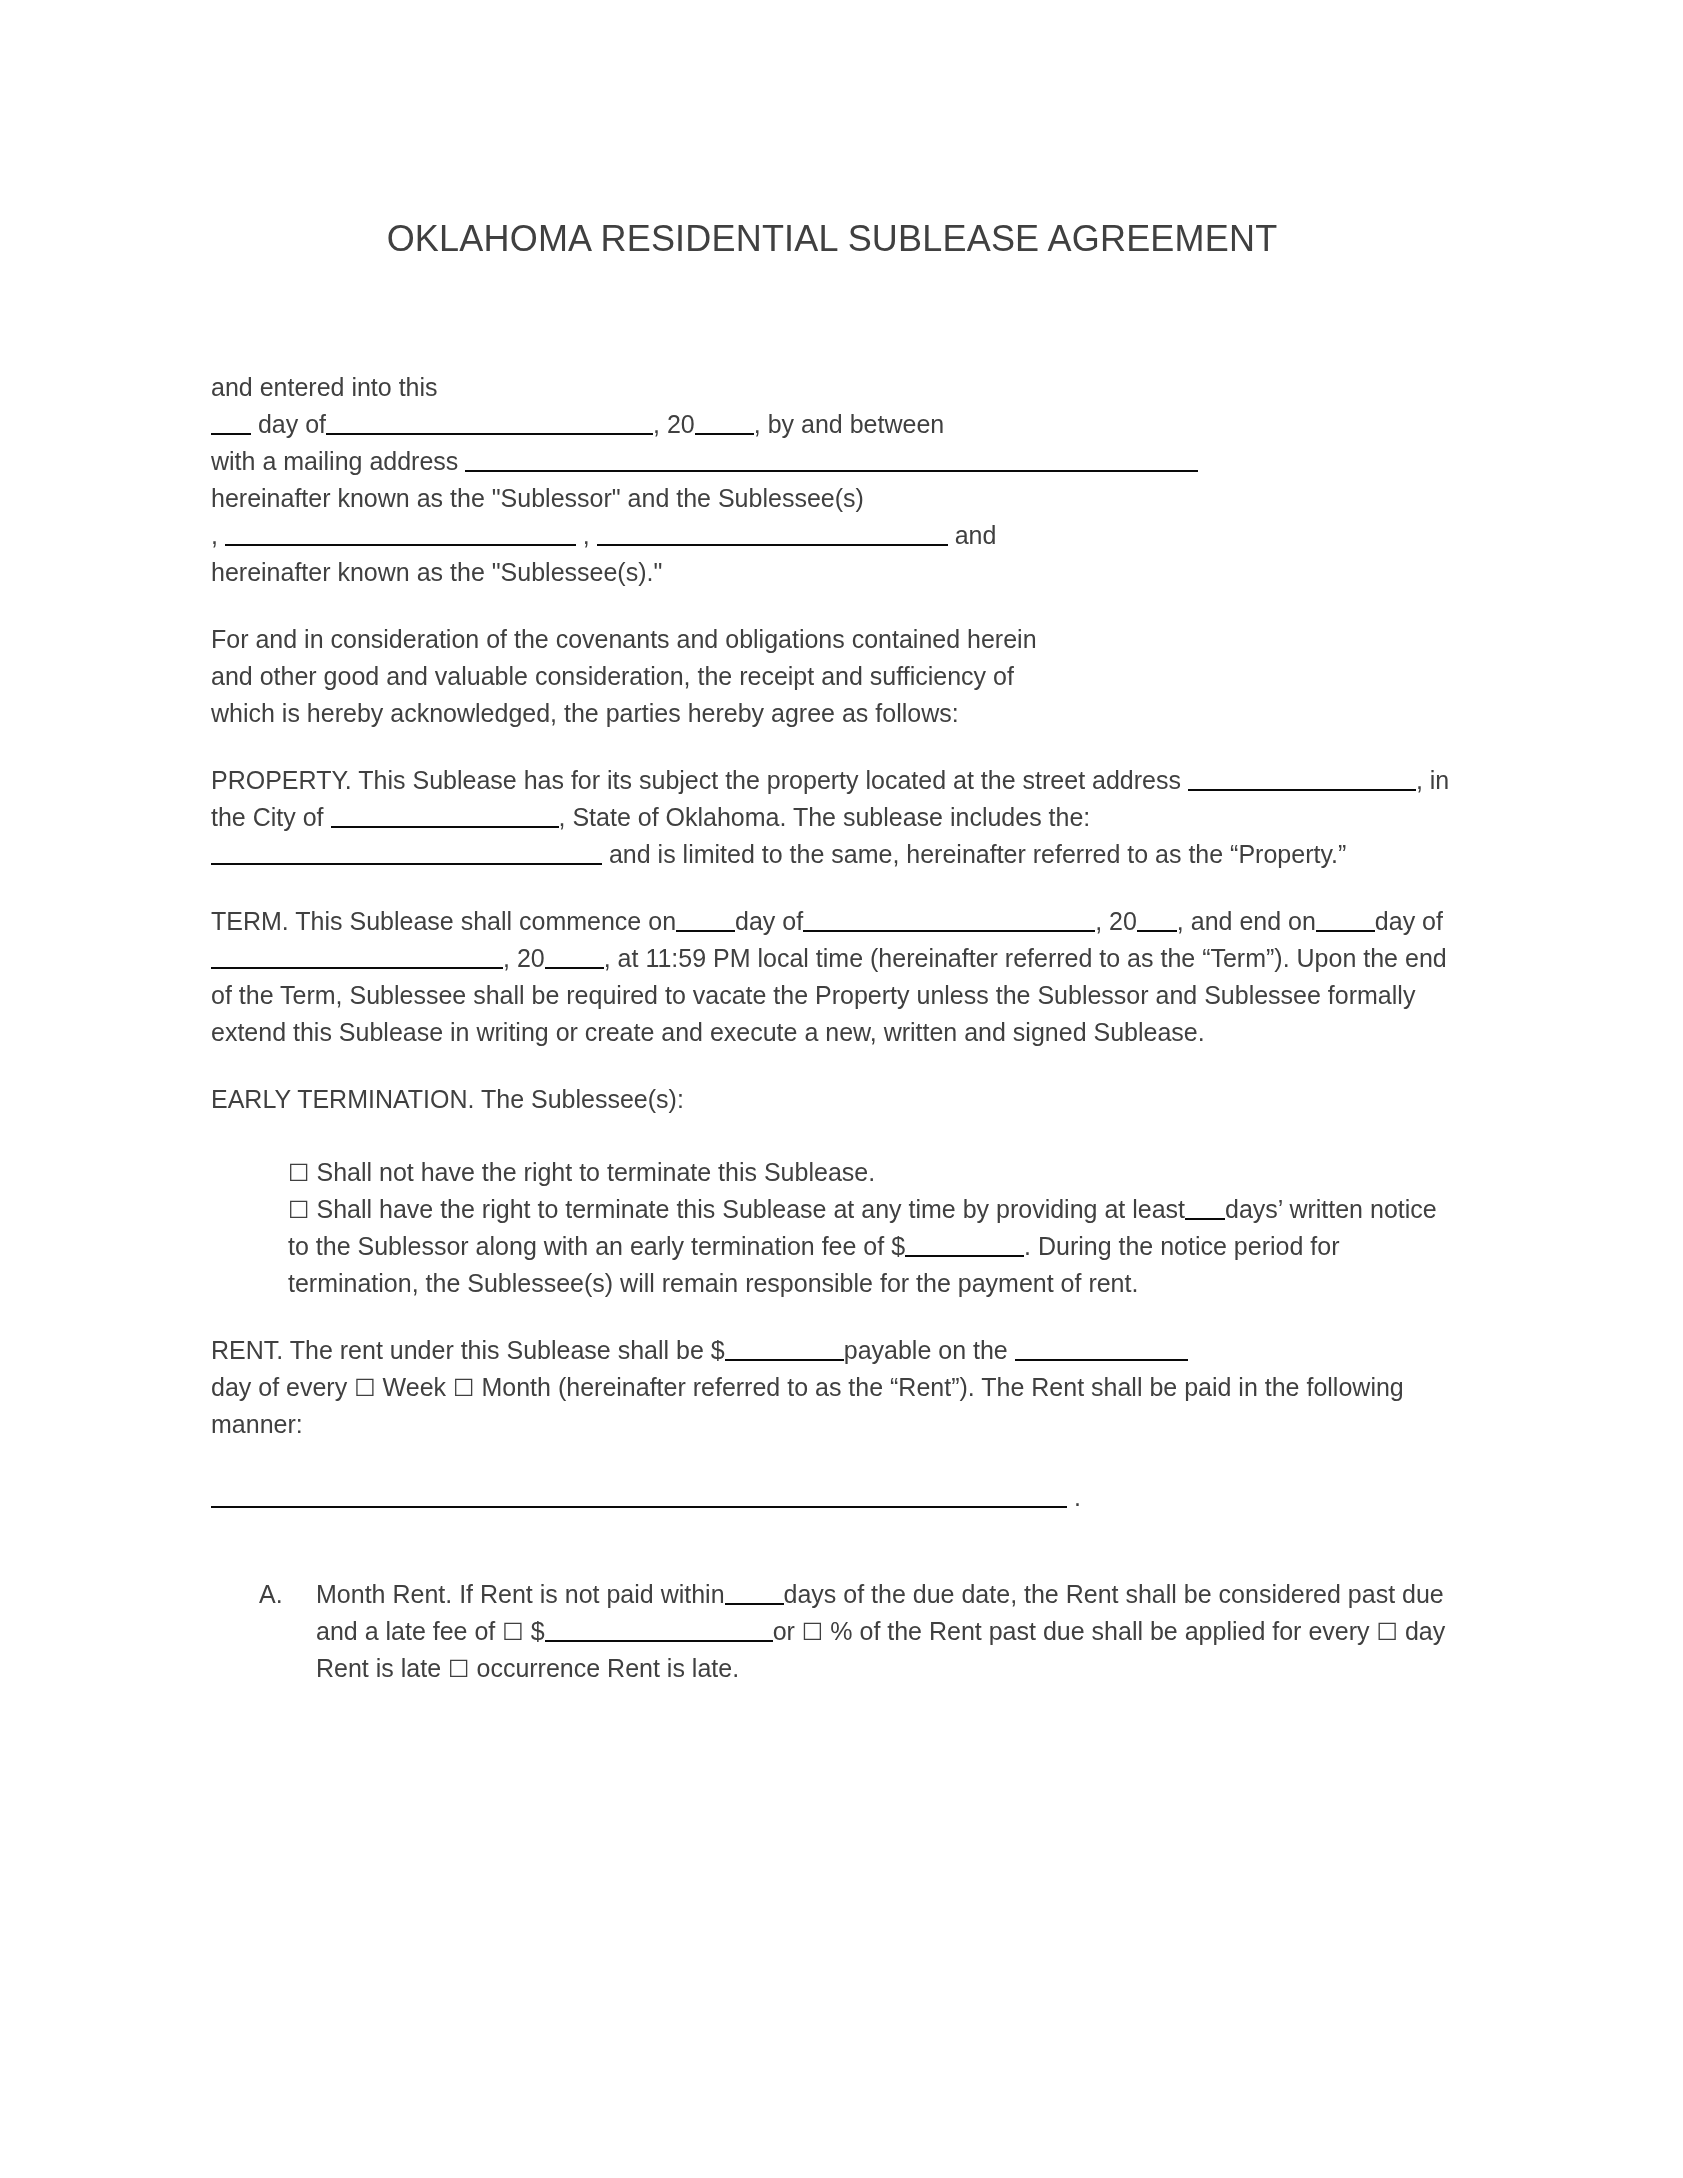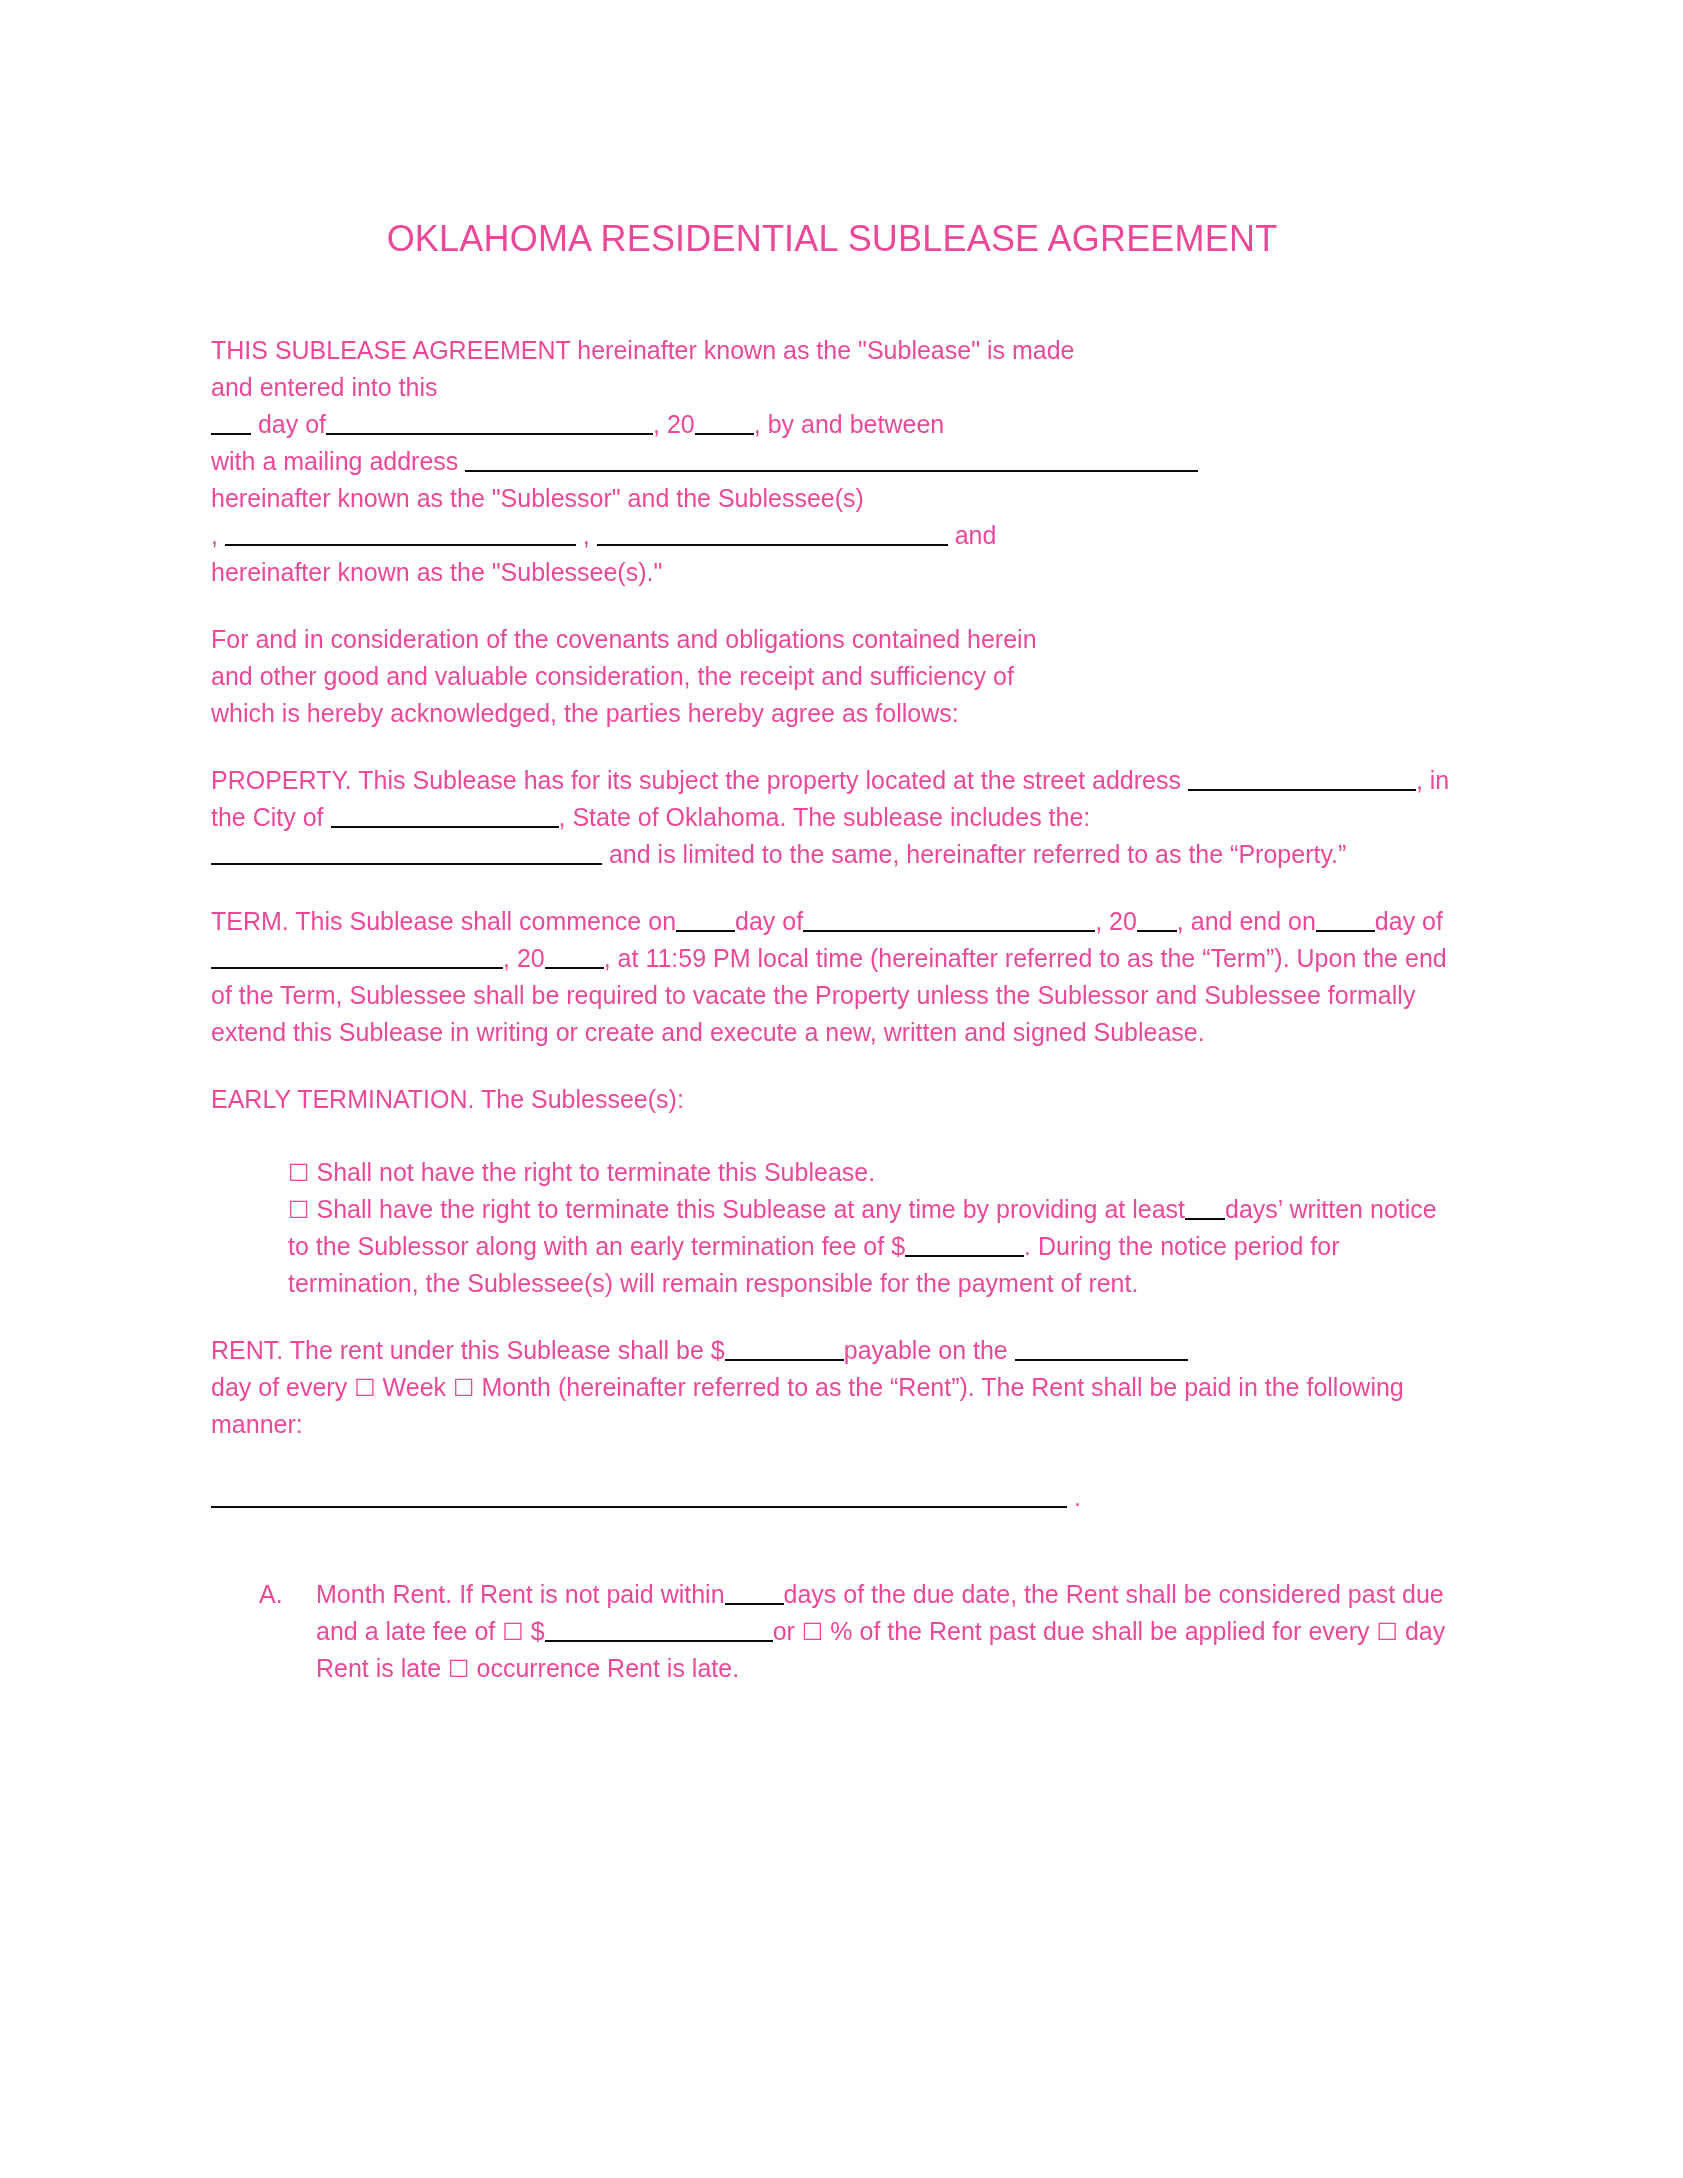--- a/index.html
+++ b/index.html
@@ -6,21 +6,21 @@
     margin: 0;
     padding: 0;
     background: #ffffff;
   }
   .page {
     position: relative;
     width: 1683px;
     height: 2178px;
     background: #ffffff;
     font-family: "Liberation Sans", sans-serif;
-    color: #ec4899;
+    color: #404040;
     box-sizing: border-box;
     overflow: hidden;
   }
   .content {
     position: absolute;
     left: 211px;
     top: 216px;
     width: 1242px;
   }
   .doc-title {
@@ -91,21 +91,21 @@
 </style>
 </head>
 <body>
 
 <div class="page">
   <div class="content">
 
     <h1 class="doc-title">OKLAHOMA RESIDENTIAL SUBLEASE AGREEMENT</h1>
 
     <p class="para">
-      <span>THIS SUBLEASE AGREEMENT hereinafter known as the "Sublease" is made</span><br>
+      <br>
       <span>and entered into this</span><br>
       <span class="blank b-xs"></span>
       <span>day of</span><span class="blank b-3xl"></span><span>,  20</span><span class="blank b-sm"></span><span>, by and between</span><br>
       <span>with a mailing address</span>
       <span class="blank b-wide"></span><br>
       <span>hereinafter known as the "Sublessor" and the Sublessee(s)</span><br>
       <span>,</span>
       <span class="blank b-half"></span>
       <span>,</span>
       <span class="blank b-half"></span>

